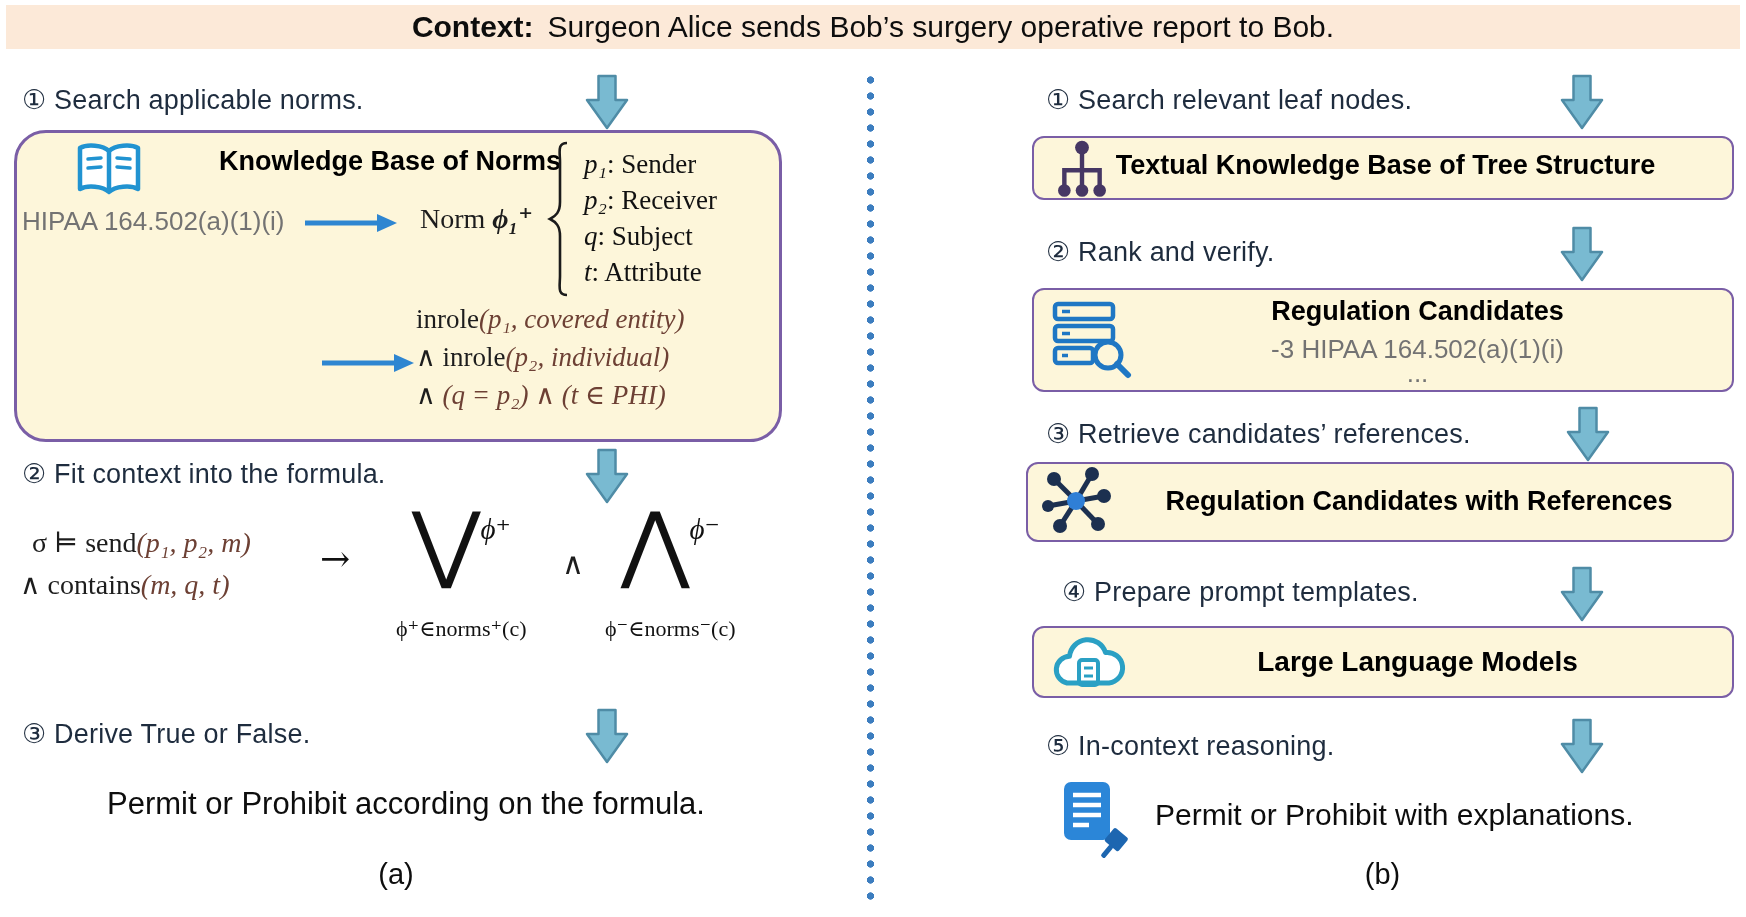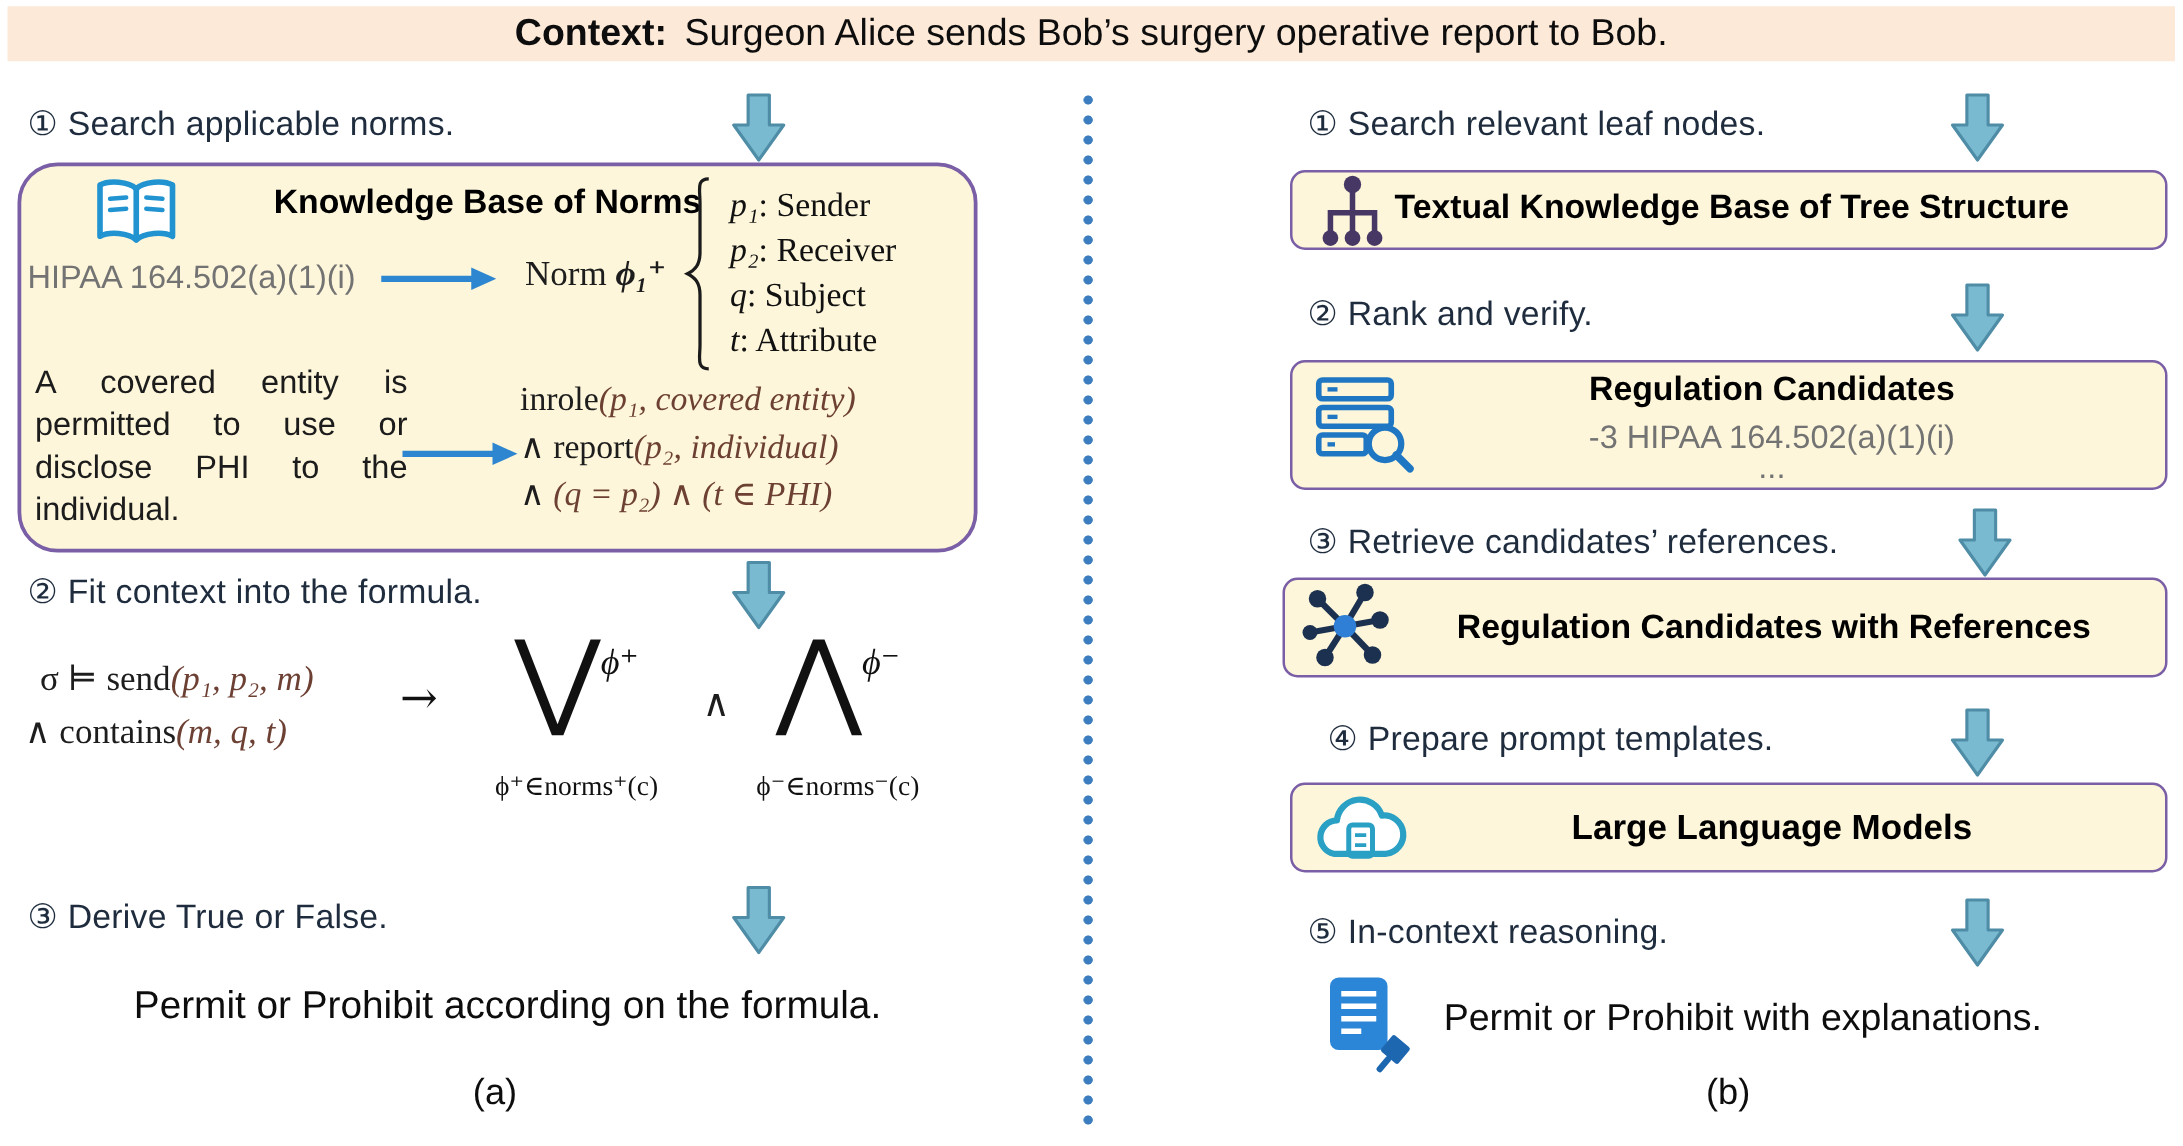--- a/index.html
+++ b/index.html
@@ -83,30 +83,29 @@
     <path d="M21 3 C11 3 14 12 14 22 L14 62 C14 72 10 76 4 79 C10 82 14 86 14 96 L14 136 C14 146 11 155 21 155" fill="none" stroke="#1b1b1b" stroke-width="2.6"></path>
   </svg>
 
   <div class="abs" style="left:584px; top:146px;">
     <div class="param-line"><span class="param-var">p₁</span><span>: Sender</span></div>
     <div class="param-line"><span class="param-var">p₂</span><span>: Receiver</span></div>
     <div class="param-line"><span class="param-var">q</span><span>: Subject</span></div>
     <div class="param-line"><span class="param-var">t</span><span>: Attribute</span></div>
   </div>
 
-  <div class="abs nl-text" style="left:28px; top:288px; width:298px;">A covered entity is permitted to use or disclose PHI to the individual.</div>
 
   <svg class="abs" style="left:320px; top:352px;" width="96" height="22" viewBox="0 0 96 22">
     <line x1="2" y1="11" x2="76" y2="11" stroke="#2e86d1" stroke-width="5"></line>
     <polygon points="74,2 94,11 74,20" fill="#2e86d1"></polygon>
   </svg>
 
   <div class="abs" style="left:416px; top:300px;">
     <div class="math fline"><span class="mfn">inrole</span><span class="mvar">(p₁, covered entity)</span></div>
-    <div class="math fline"><span class="mfn">∧ report</span><span class="mvar">(p₂, individual)</span></div>
+    <div class="math fline"><span class="mfn">∧ inrole</span><span class="mvar">(p₂, individual)</span></div>
     <div class="math fline"><span class="mfn">∧ </span><span class="mvar">(q = p₂) ∧ (t ∈ PHI)</span></div>
   </div>
 
   <div class="abs step" style="left:22px; top:458px;">② Fit context into the formula.</div>
 
   <svg class="abs" style="left:585px; top:448px;" width="44" height="56" viewBox="0 0 44 56">
     <path d="M13.5 2 H30.5 V26 H42 L22 54 L2 26 H13.5 Z" fill="#79bad1" stroke="#4f8ca6" stroke-width="2.5" stroke-linejoin="round"></path>
   </svg>
 
   <div class="abs math" style="left:32px; top:526px; font-size:28px;">

